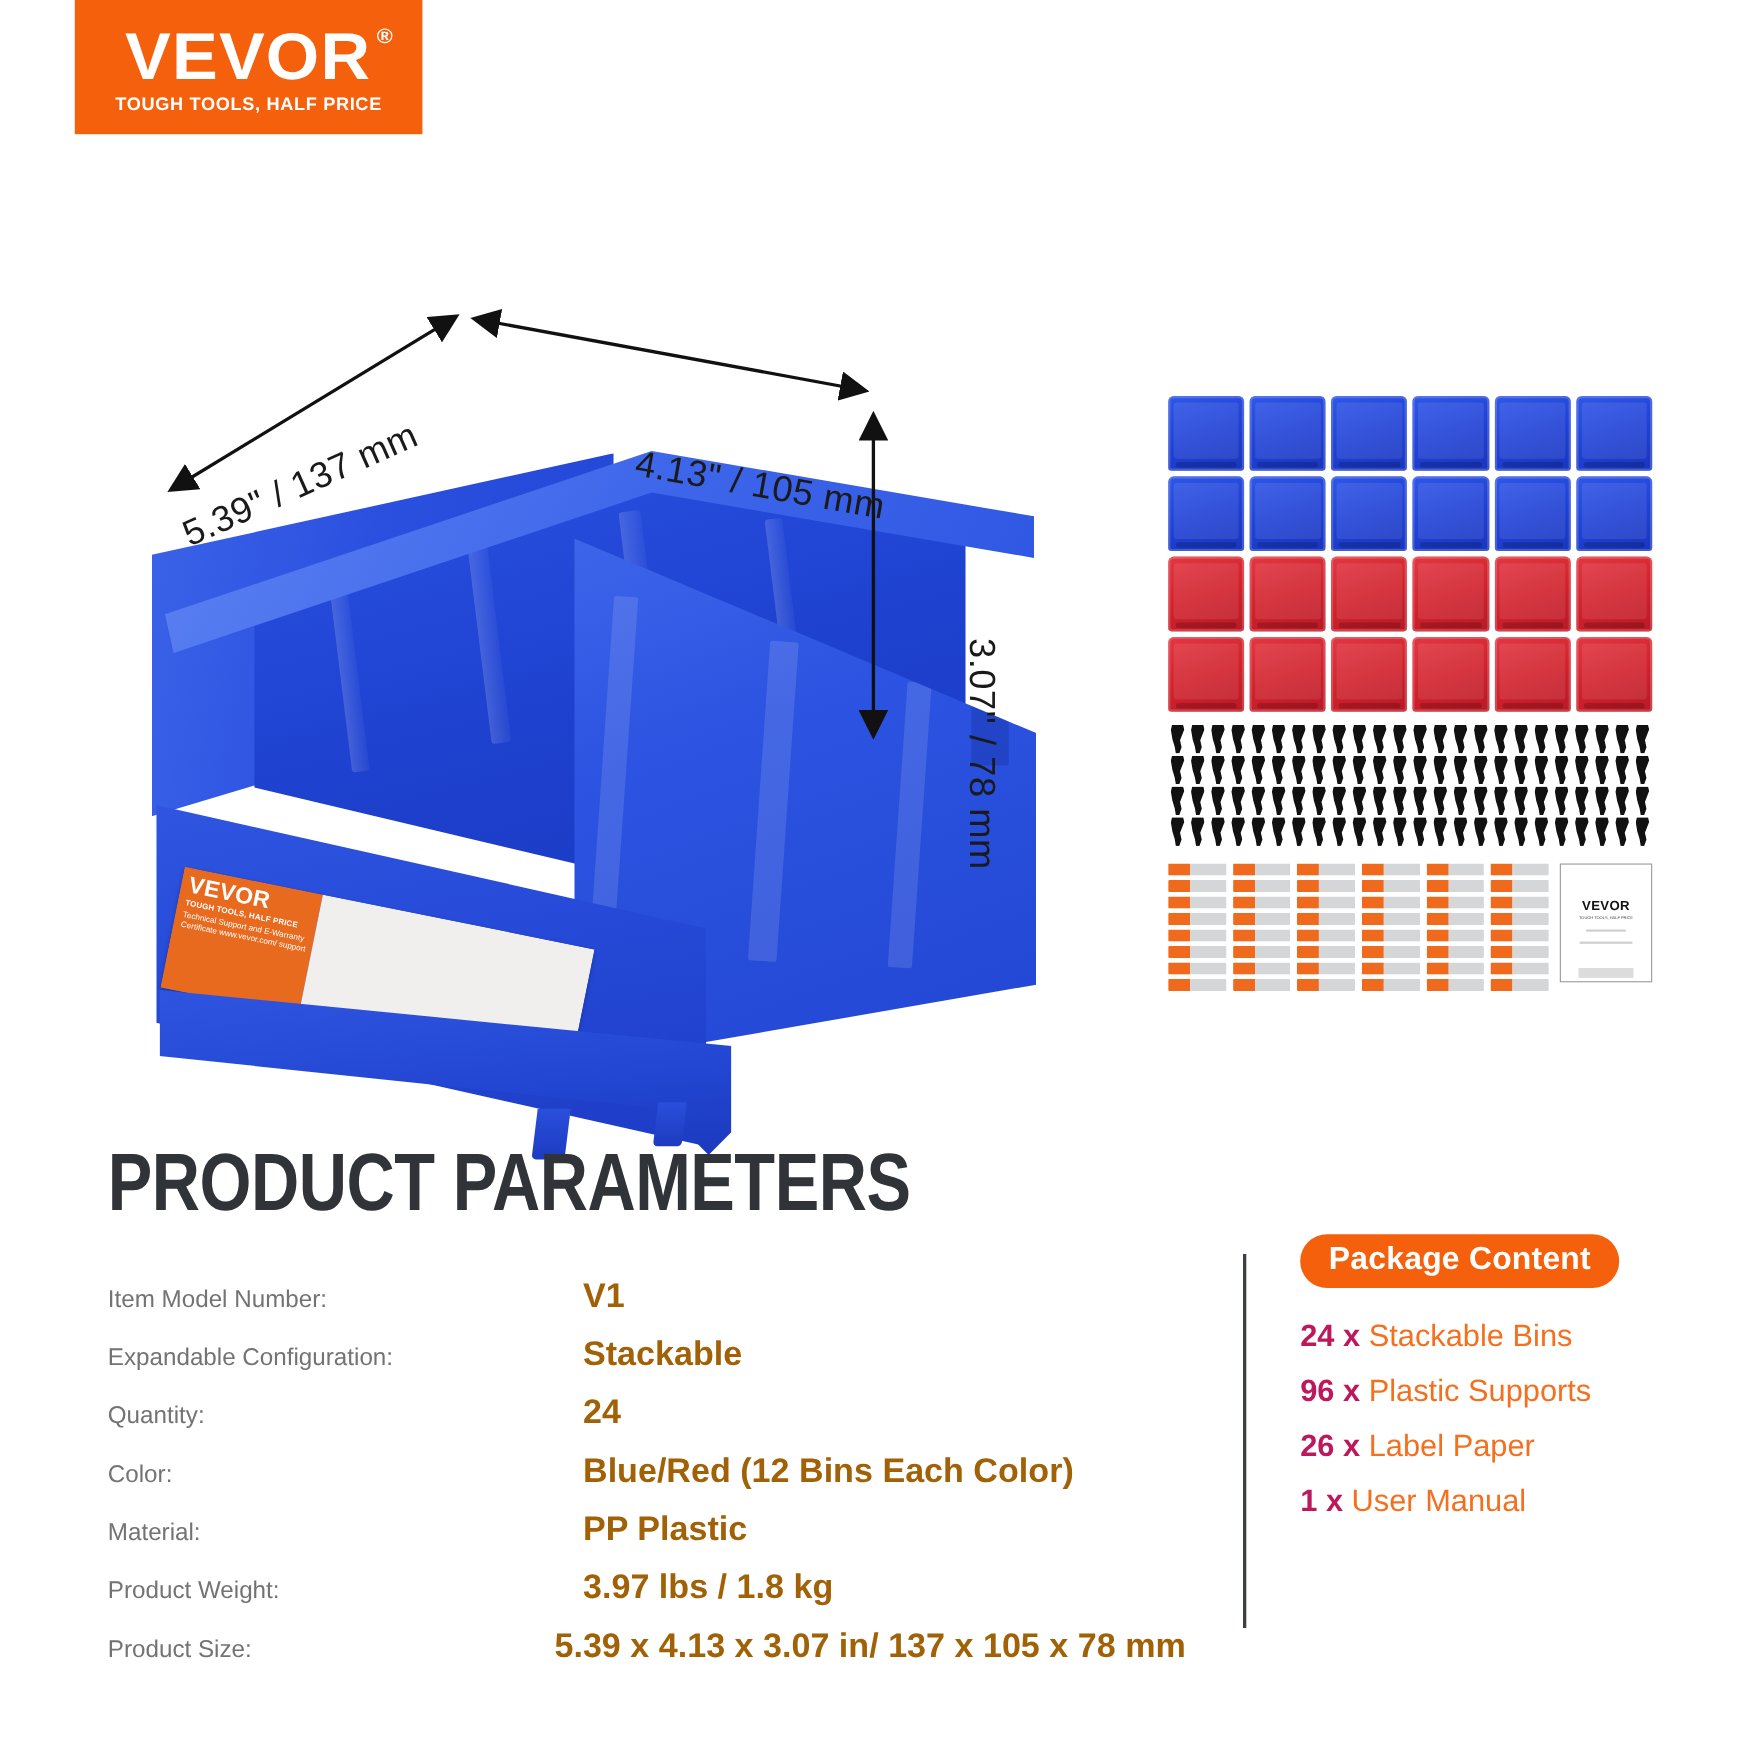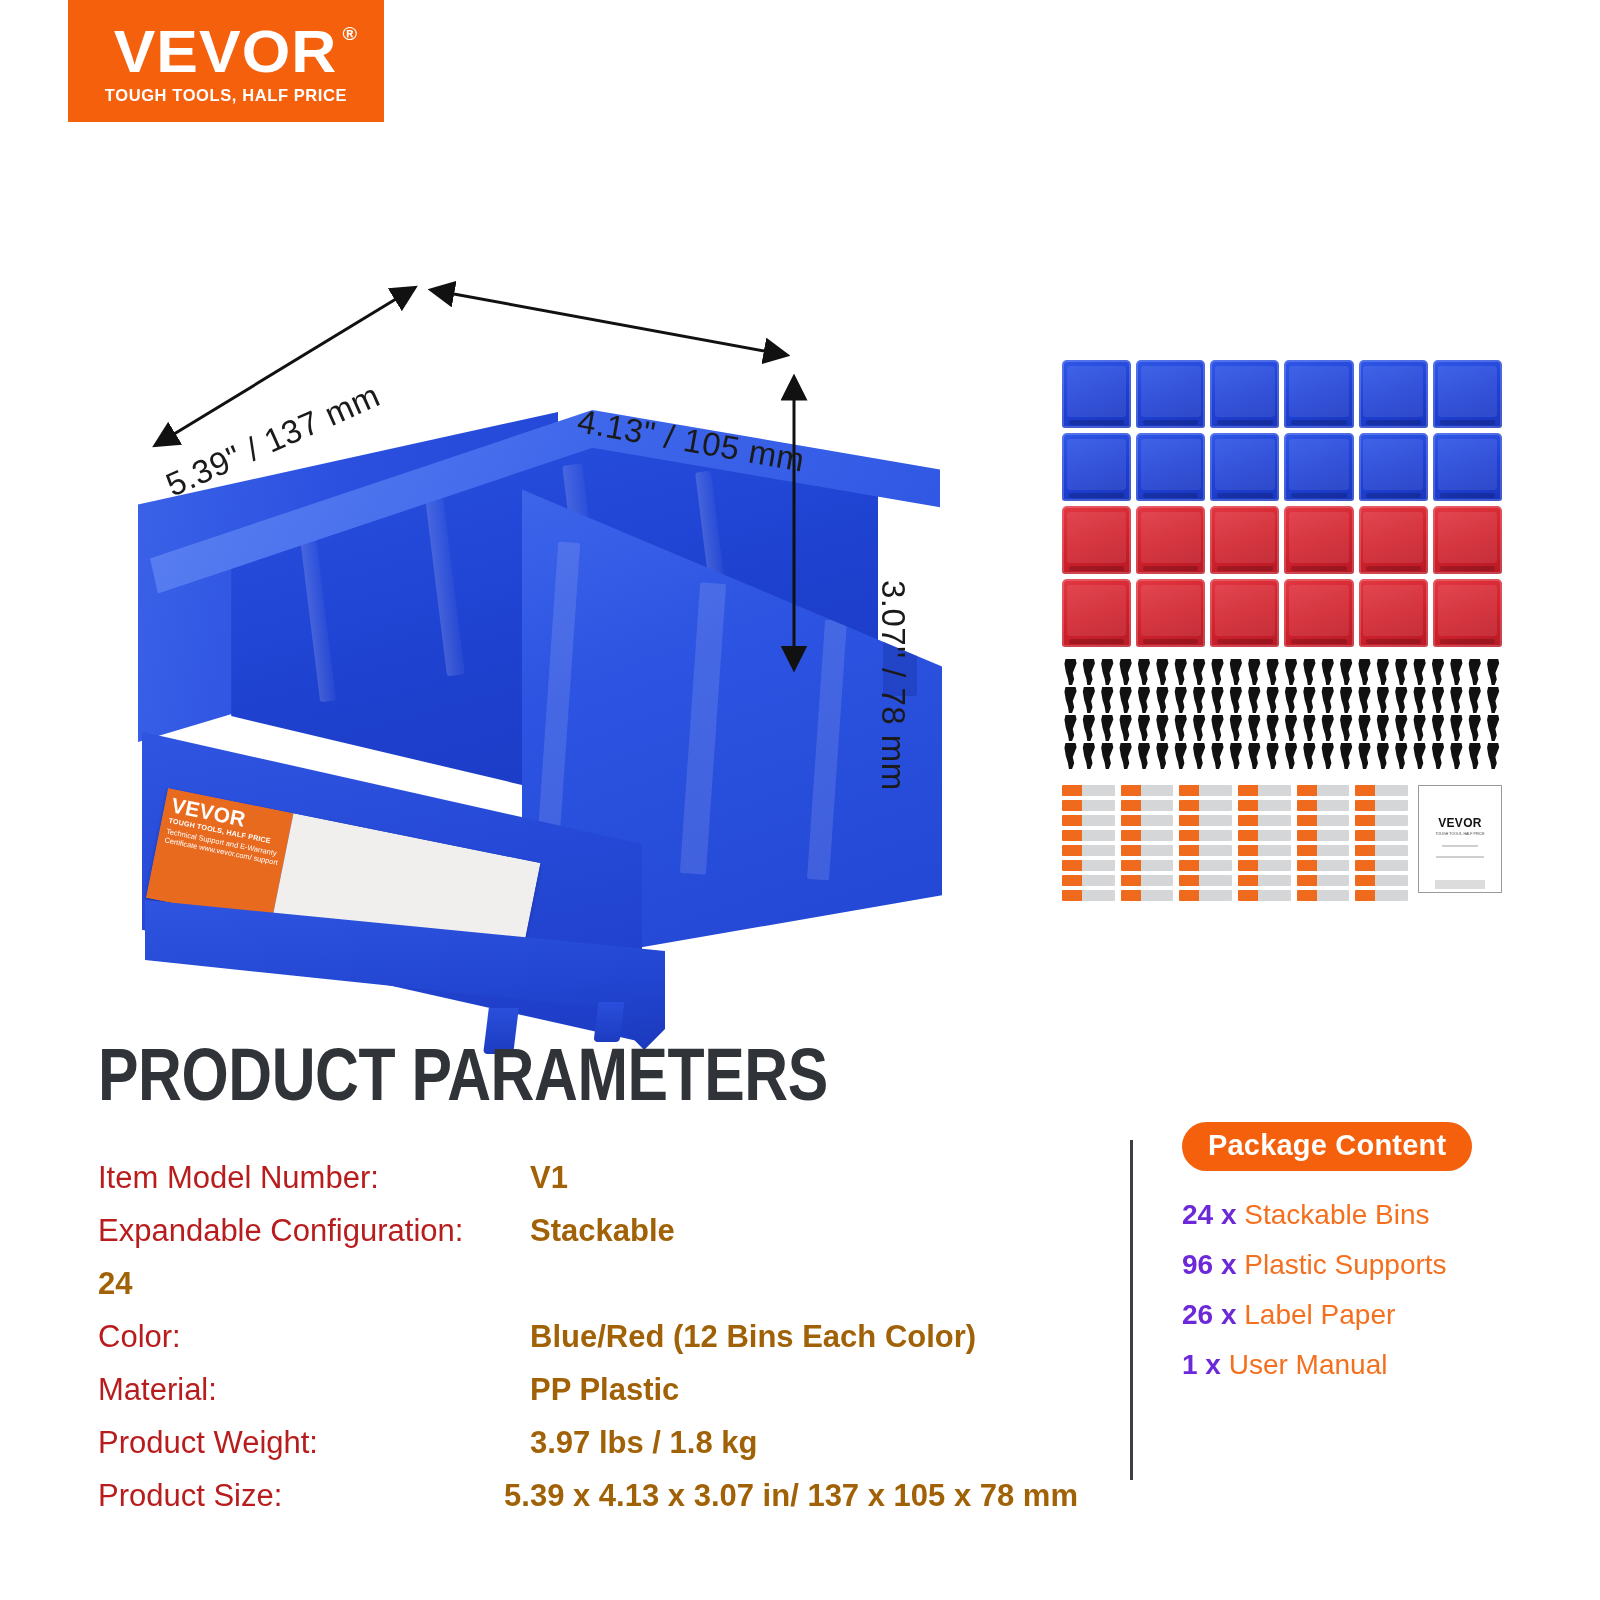--- a/index.html
+++ b/index.html
@@ -249,22 +249,22 @@
   }
 
   .param-table {
     position: absolute;
     left: 98px; top: 1160px;
     width: 980px;
   }
   .param-row { display: flex; align-items: baseline; height: 53px; }
   .param-key {
     width: 432px;
-    font-size: 31px;
-    color: #b91c1c;
+    font-size: 22px;
+    color: #737373;
     white-space: nowrap;
   }
   .param-val {
     font-size: 31px;
     font-weight: bold;
     color: #a16207;
     white-space: nowrap;
   }
 
   .v-divider {
@@ -286,21 +286,21 @@
     border-radius: 26px;
     letter-spacing: 0.2px;
   }
   .pkg-list { margin-top: 28px; }
   .pkg-item {
     font-size: 28px;
     color: #f4701f;
     margin-bottom: 18px;
     white-space: nowrap;
   }
-  .pkg-qty { font-weight: bold; color: #6d28d9; }
+  .pkg-qty { font-weight: bold; color: #be185d; }
 </style>
 </head>
 <body>
 
 <div id="page">
 
   <div class="logo-box">
     <div class="logo-word">
       <span>VEVOR</span>
       <span class="logo-reg">®</span>
@@ -701,20 +701,21 @@
   <div class="param-table" id="param-table">
       <div class="param-row">
         <div class="param-key">Item Model Number:</div>
         <div class="param-val">V1</div>
       </div>
       <div class="param-row">
         <div class="param-key">Expandable Configuration:</div>
         <div class="param-val">Stackable</div>
       </div>
       <div class="param-row">
+        <div class="param-key">Quantity:</div>
         <div class="param-val">24</div>
       </div>
       <div class="param-row">
         <div class="param-key">Color:</div>
         <div class="param-val">Blue/Red (12 Bins Each Color)</div>
       </div>
       <div class="param-row">
         <div class="param-key">Material:</div>
         <div class="param-val">PP Plastic</div>
       </div>

